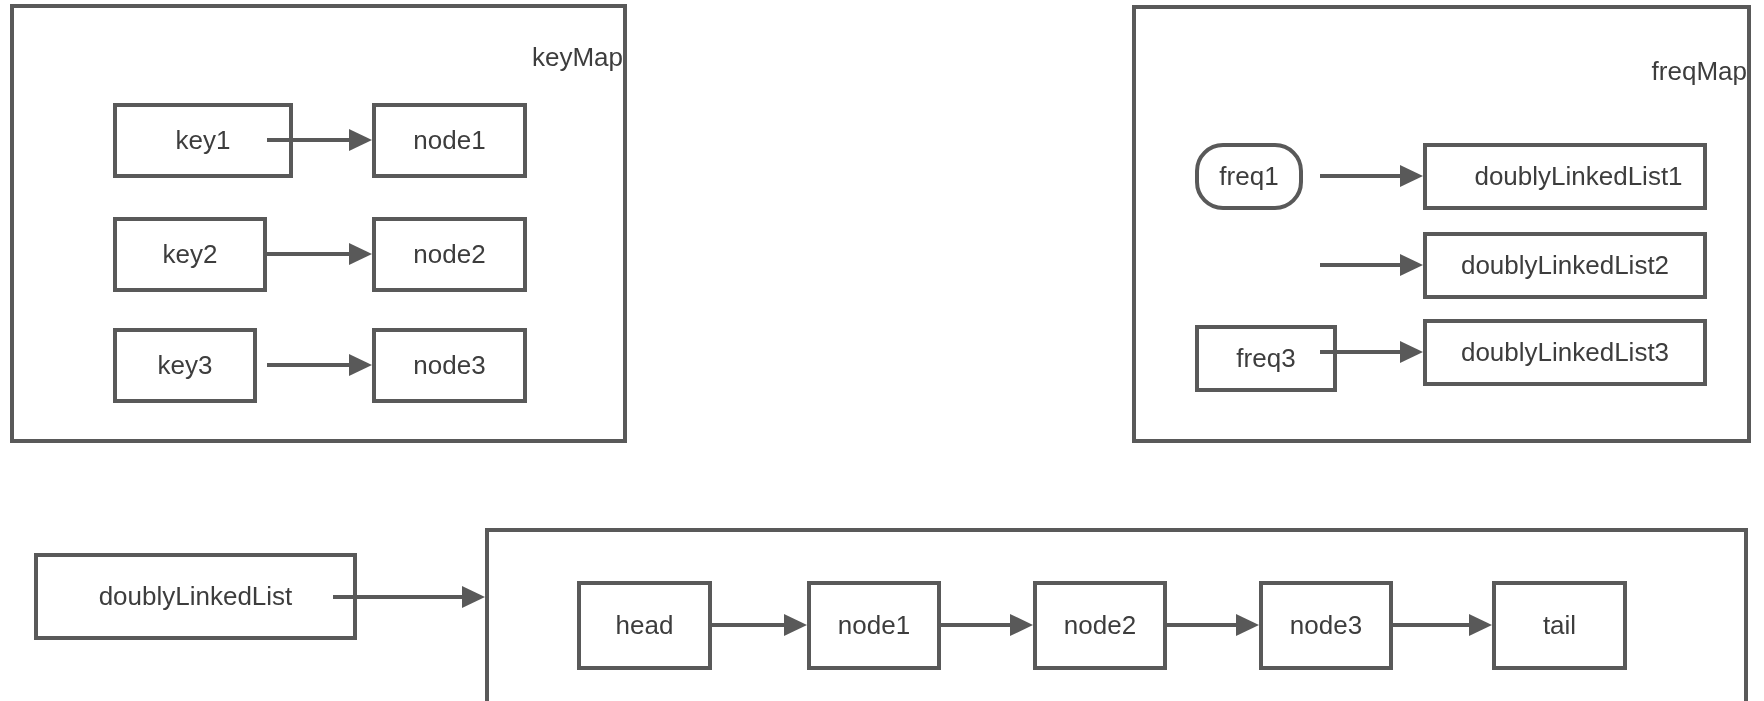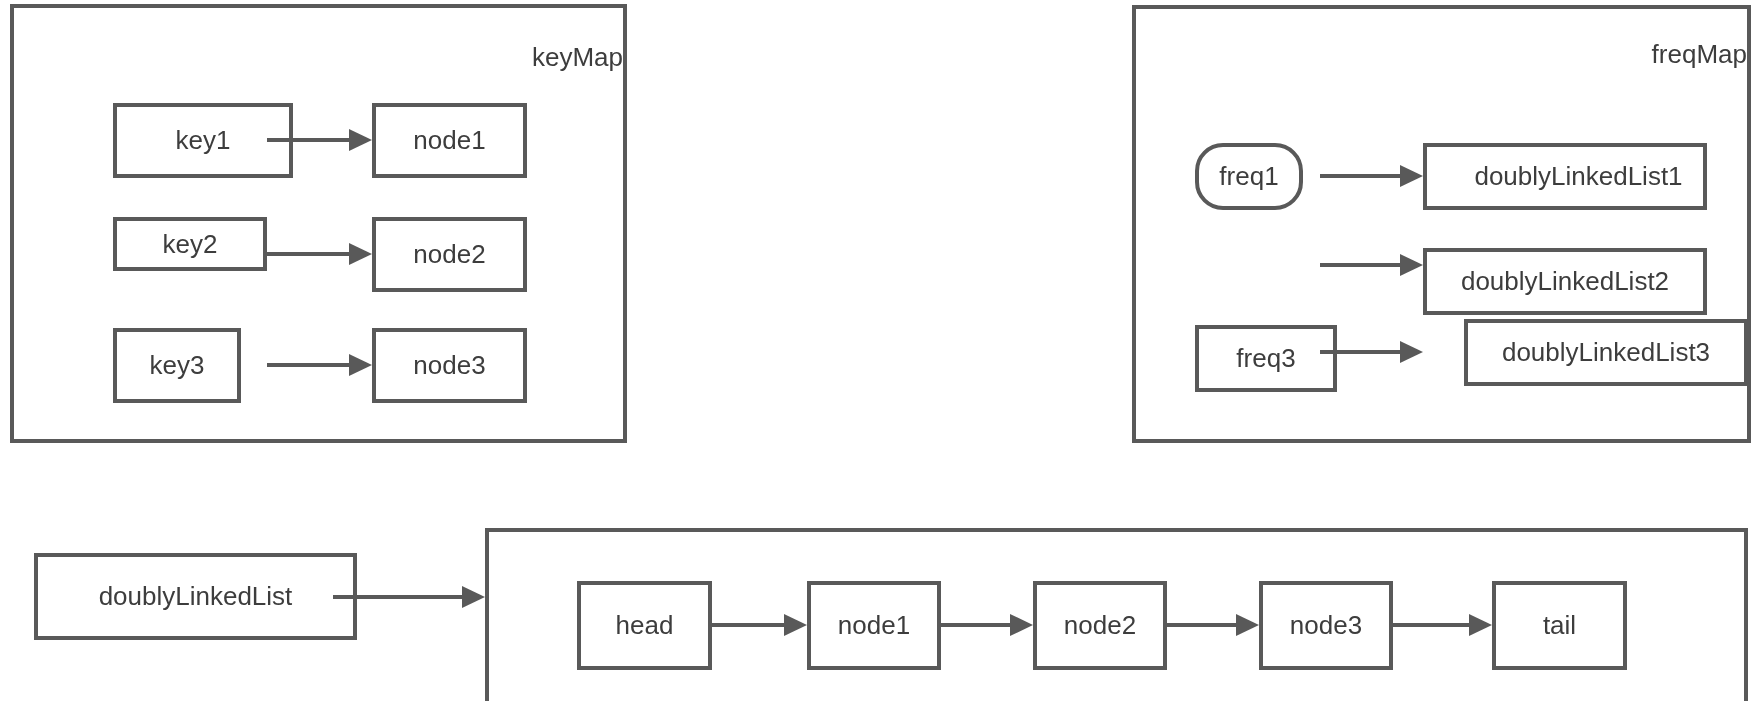--- a/index.html
+++ b/index.html
@@ -65,42 +65,42 @@
 
 <div class="canvas">
 
   <div class="container" style="left:10px; top:4px; width:617px; height:439px;">
     <div class="title" style="top:34px;">keyMap</div>
 
     <div class="box" style="left:99px; top:95px; width:180px; height:75px;">key1</div>
     <div class="arrow" style="left:253px; top:121px; width:105px;"></div>
     <div class="box" style="left:358px; top:95px; width:155px; height:75px;">node1</div>
 
-    <div class="box" style="left:99px; top:209px; width:154px; height:54px;">key2</div>
+    <div class="box" style="left:99px; top:209px; width:154px; height:75px;">key2</div>
     <div class="arrow" style="left:253px; top:235px; width:105px;"></div>
     <div class="box" style="left:358px; top:209px; width:155px; height:75px;">node2</div>
 
-    <div class="box" style="left:99px; top:320px; width:128px; height:75px;">key3</div>
+    <div class="box" style="left:99px; top:320px; width:144px; height:75px;">key3</div>
     <div class="arrow" style="left:253px; top:346px; width:105px;"></div>
     <div class="box" style="left:358px; top:320px; width:155px; height:75px;">node3</div>
   </div>
 
   <div class="container" style="left:1132px; top:5px; width:619px; height:438px;">
-    <div class="title" style="top:30px;">freqMap</div>
+    <div class="title" style="top:47px;">freqMap</div>
 
     <div class="box" style="left:59px; top:134px; width:108px; height:67px;border-radius:28px;">freq1</div>
     <div class="arrow" style="left:184px; top:156px; width:103px;"></div>
     <div class="box" style="left:287px; top:134px; width:284px; height:67px;padding-left:27px;">doublyLinkedList1</div>
 
     <div class="arrow" style="left:184px; top:245px; width:103px;"></div>
-    <div class="box" style="left:287px; top:239px; width:284px; height:67px;text-align:right;">doublyLinkedList2</div>
+    <div class="box" style="left:287px; top:223px; width:284px; height:67px;text-align:right;">doublyLinkedList2</div>
 
     <div class="box" style="left:59px; top:316px; width:142px; height:67px;">freq3</div>
     <div class="arrow" style="left:184px; top:332px; width:103px;"></div>
-    <div class="box" style="left:287px; top:310px; width:284px; height:67px;margin-left:41px;">doublyLinkedList3</div>
+    <div class="box" style="left:287px; top:310px; width:284px; height:67px;">doublyLinkedList3</div>
   </div>
 
   <div class="box" style="left:10px; top:553px; width:323px; height:87px;margin-left:24px;">doublyLinkedList</div>
   <div class="arrow" style="left:333px; top:586px; width:152px;"></div>
 
   <div class="container" style="left:485px; top:528px; width:1263px; height:195px;">
     <div class="box" style="left:88px; top:49px; width:135px; height:89px;">head</div>
     <div class="arrow" style="left:223px; top:82px; width:95px;"></div>
 
     <div class="box" style="left:318px; top:49px; width:134px; height:89px;">node1</div>

